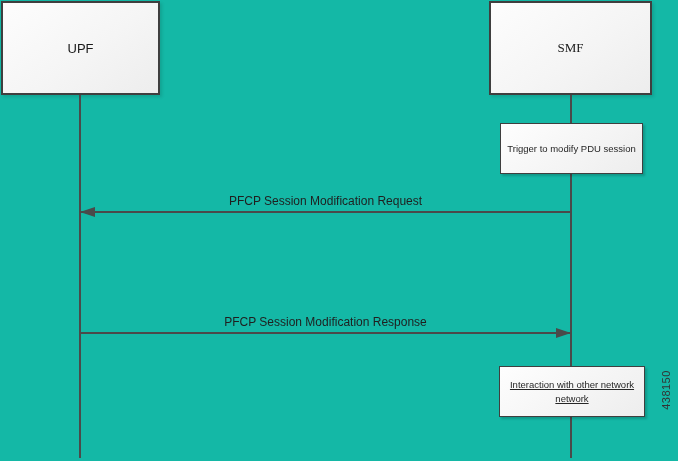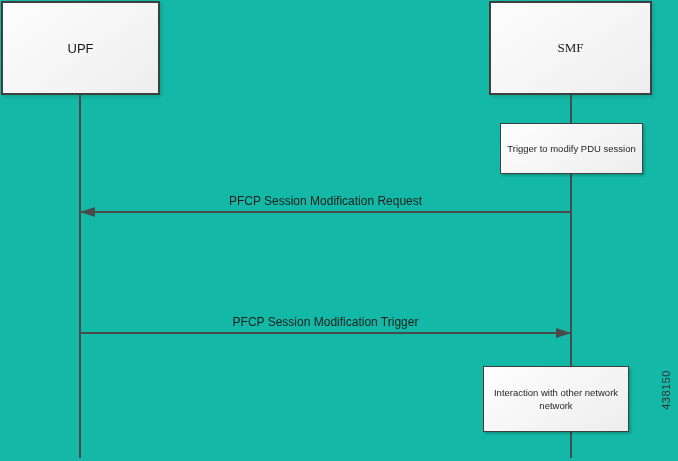--- a/index.html
+++ b/index.html
@@ -45,21 +45,21 @@
     flex-direction: column;
     align-items: center;
     justify-content: center;
     text-align: center;
     font-size: 9.5px;
     line-height: 1.4;
     color: #262626;
     padding: 2px 4px;
   }
   .note-trigger { left: 500px; top: 117px; width: 143px; height: 51px; margin-top: 6px; }
-  .note-interaction { left: 483px; top: 366px; width: 146px; height: 66px; }
+  .note-interaction { left: 499px; top: 366px; width: 146px; height: 51px; text-decoration: underline; }
   .msg-line {
     position: absolute;
     left: 80px;
     width: 491px;
     height: 2px;
     background: #4a4a4a;
   }
   .msg-line-request { top: 211px; }
   .msg-line-response { top: 332px; }
   .arrowhead {
@@ -114,21 +114,21 @@
     <span>SMF</span>
   </div>
 
   <div class="lifeline lifeline-upf"></div>
   <div class="lifeline lifeline-smf"></div>
 
   <div class="msg-label msg-label-request">PFCP Session Modification Request</div>
   <div class="msg-line msg-line-request"></div>
   <div class="arrowhead arrowhead-left"></div>
 
-  <div class="msg-label msg-label-response">PFCP Session Modification Trigger</div>
+  <div class="msg-label msg-label-response">PFCP Session Modification Response</div>
   <div class="msg-line msg-line-response"></div>
   <div class="arrowhead arrowhead-right"></div>
 
   <div class="note-box note-trigger">
     <span>Trigger to modify PDU session</span>
   </div>
 
   <div class="note-box note-interaction">
     <span>Interaction with other network</span>
     <span>network</span>

